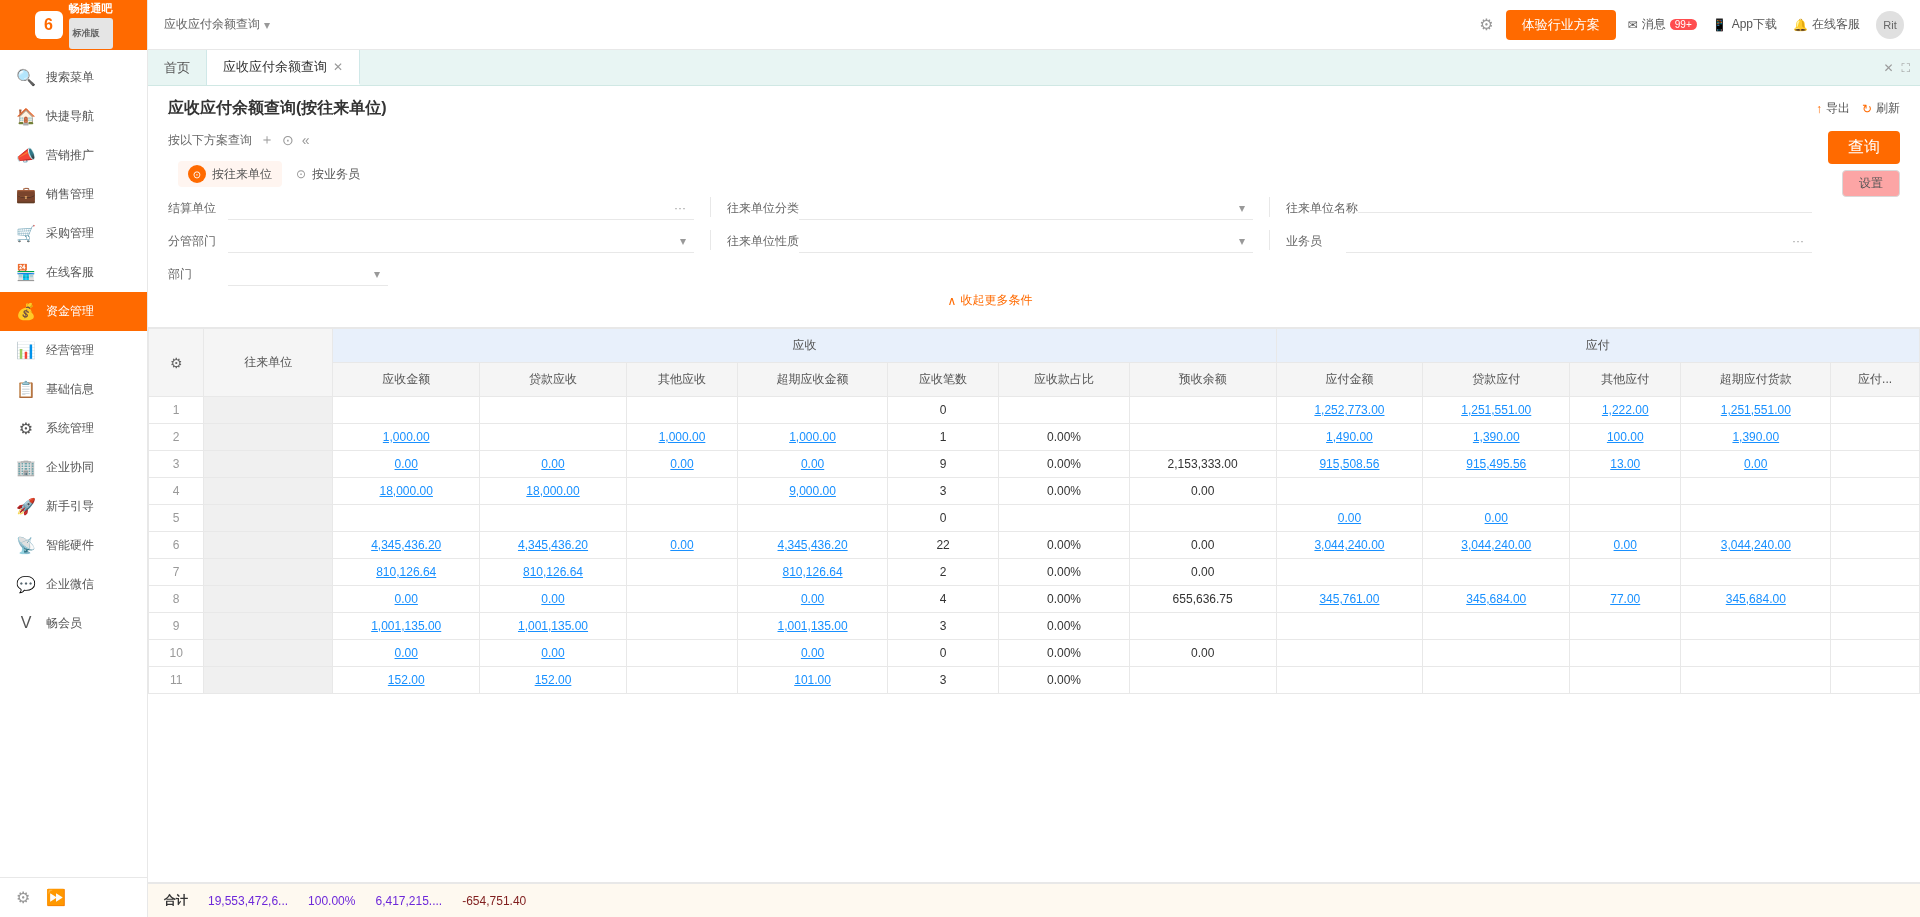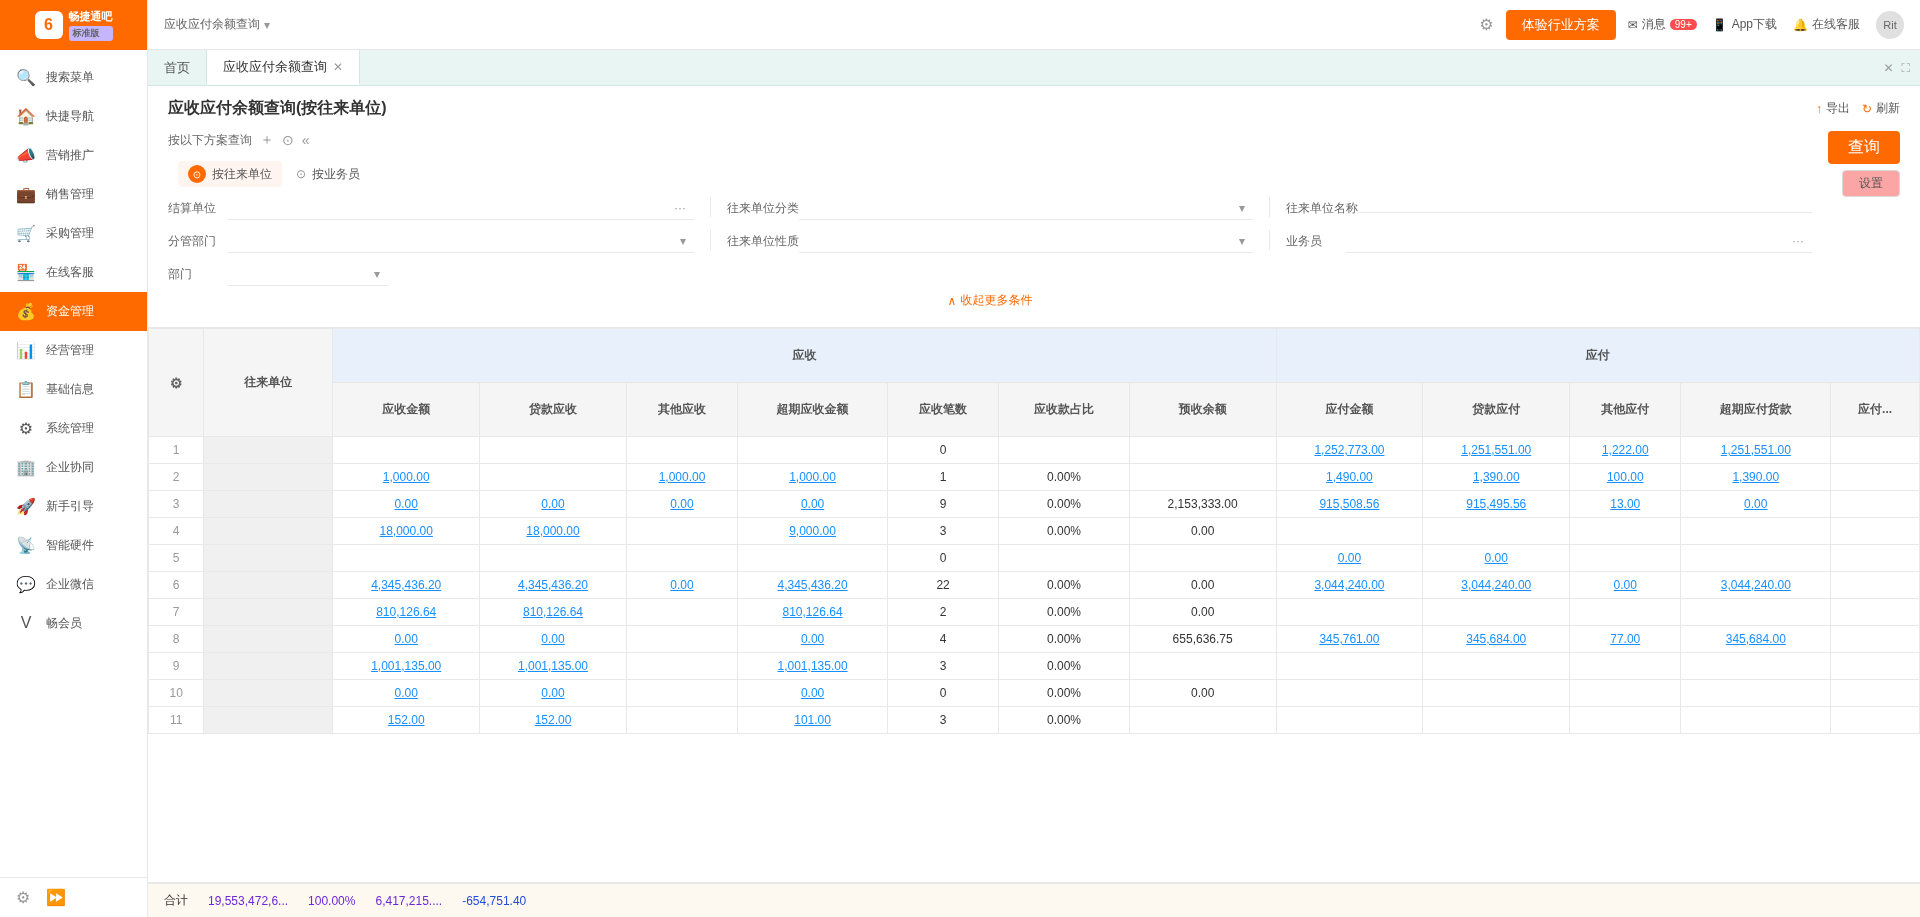--- a/index.html
+++ b/index.html
@@ -13,21 +13,21 @@
     .sidebar-logo {
       height: 50px; background: #ff6a00; display: flex; align-items: center; justify-content: center;
       color: #fff; font-size: 13px; font-weight: bold; flex-shrink: 0;
     }
     .sidebar-logo .logo-icon {
       width: 28px; height: 28px; background: #fff; border-radius: 6px;
       display: flex; align-items: center; justify-content: center;
       color: #ff6a00; font-weight: bold; font-size: 16px; margin-right: 6px;
     }
     .sidebar-logo .logo-text { font-size: 11px; line-height: 1.3; }
-    .sidebar-badge { font-size: 9px; background: #c4b5fd; color: #666; padding: 1px 4px; border-radius: 3px; margin-top: 2px; }
+    .sidebar-badge { font-size: 9px; background: #e5e5e5; color: #666; padding: 9px 4px; border-radius: 3px; margin-top: 2px; }
 
     .sidebar-nav { flex: 1; overflow-y: auto; padding: 8px 0; }
     .sidebar-item {
       display: flex; align-items: center; padding: 10px 16px; cursor: pointer;
       color: #555; transition: background 0.2s; gap: 10px;
     }
     .sidebar-item.active { background: #ff6a00; color: #fff; }
     .sidebar-item .si-icon { font-size: 16px; width: 20px; text-align: center; }
     .sidebar-item .si-label { font-size: 12px; }
 
@@ -143,42 +143,42 @@
       border-radius: 4px; cursor: pointer; font-size: 12px; white-space: nowrap;
     }
 
     
     .table-container {
       flex: 1; overflow: auto; background: #fff; margin: 0;
     }
     table { width: 100%; border-collapse: collapse; font-size: 12px; }
     thead tr { background: #f5f5f5; }
     th {
-      padding: 18px 10px; border: 1px solid #e8e8e8;
-      color: #555; font-weight: 700; white-space: nowrap; position: sticky; top: 0;
+      padding: 8px 10px; border: 1px solid #e8e8e8;
+      color: #555; font-weight: 400; white-space: nowrap; position: sticky; top: 0;
       background: #f5f5f5; z-index: 10;
     }
     th.group-header { background: #e8f0fb; }
     td {
       padding: 6px 10px; border: 1px solid #e8e8e8; color: #333;
       text-align: center; white-space: nowrap;
     }
     td.link { color: #1890ff; text-decoration: underline; cursor: pointer; }
     td.text-left { text-align: left; }
     .table-settings-icon { color: #666; cursor: pointer; }
 
     
     .table-footer {
       background: #fef9f0; border-top: 2px solid #e8e8e8;
       display: flex; align-items: center; padding: 8px 16px;
       font-size: 12px; color: #333; gap: 20px; flex-shrink: 0;
     }
-    .tf-label { font-weight: 400; }
+    .tf-label { font-weight: 700; }
     .tf-value { color: #6d28d9; }
-    .tf-value.negative { color: #1d4ed8; }
+    .tf-value.negative { color: #7f1d1d; }
 
     .settings-gear { font-size: 14px; }
     .row-num { color: #999; }
 
     
     ::-webkit-scrollbar { width: 6px; height: 6px; }
     ::-webkit-scrollbar-track { background: #f1f1f1; }
     ::-webkit-scrollbar-thumb { background: #ccc; border-radius: 3px; }
   </style>
 </head>

